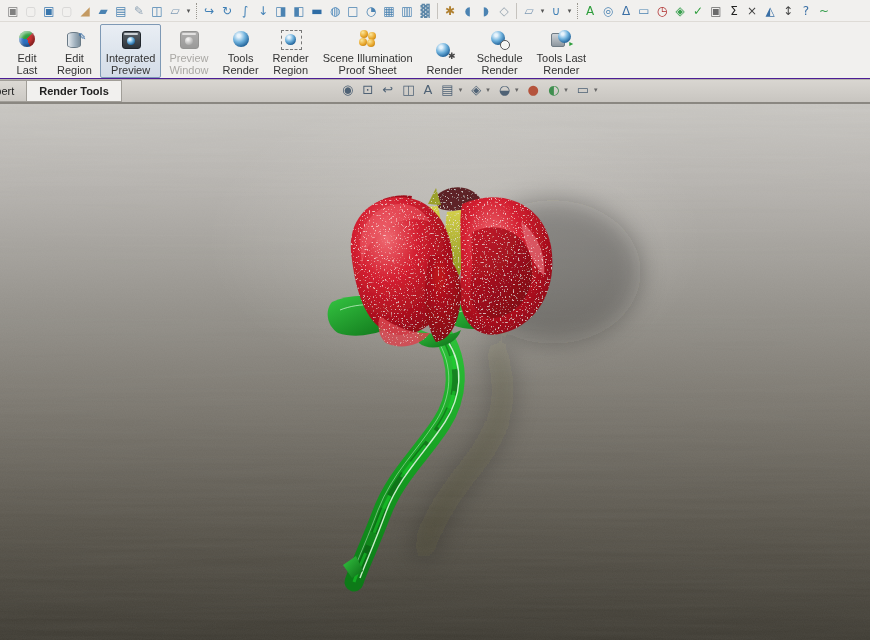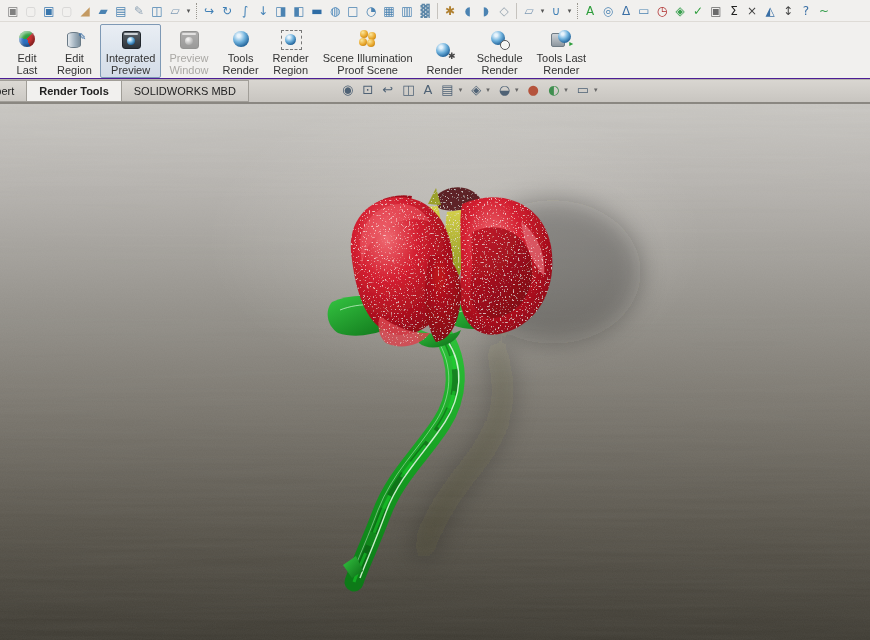--- a/index.html
+++ b/index.html
@@ -206,21 +206,21 @@
       </div>
       <div class="rbtn">
         <div class="ric ric-proof">
           <span class="a"></span>
           <span class="b"></span>
           <span class="c"></span>
           <span class="d"></span>
         </div>
         <div class="rlabel">
           <div>Scene Illumination</div>
-          <div>Proof Scene</div>
+          <div>Proof Sheet</div>
         </div>
       </div>
       <div class="rbtn">
         <div class="ric ric-options">
           <span class="a ball"></span>
           <span class="b"></span>
           <span class="c"></span>
           <span class="d"></span>
         </div>
         <div class="rlabel">
@@ -249,21 +249,20 @@
         <div class="rlabel">
           <div>Tools Last</div>
           <div>Render</div>
         </div>
       </div>
     </div>
 
   <div class="tabbar">
     <div class="tab truncated">Xpert</div>
       <div class="tab active">Render Tools</div>
-      <div class="tab">SOLIDWORKS MBD</div>
       <div class="headsup">
         <span class="hicon">◉</span>
         <span class="hicon">⊡</span>
         <span class="hicon">↩</span>
         <span class="hicon">◫</span>
         <span class="hicon">A</span>
         <span class="hicon">▤</span>
         <span class="hcaret">▾</span>
         <span class="hicon">◈</span>
         <span class="hcaret">▾</span>

